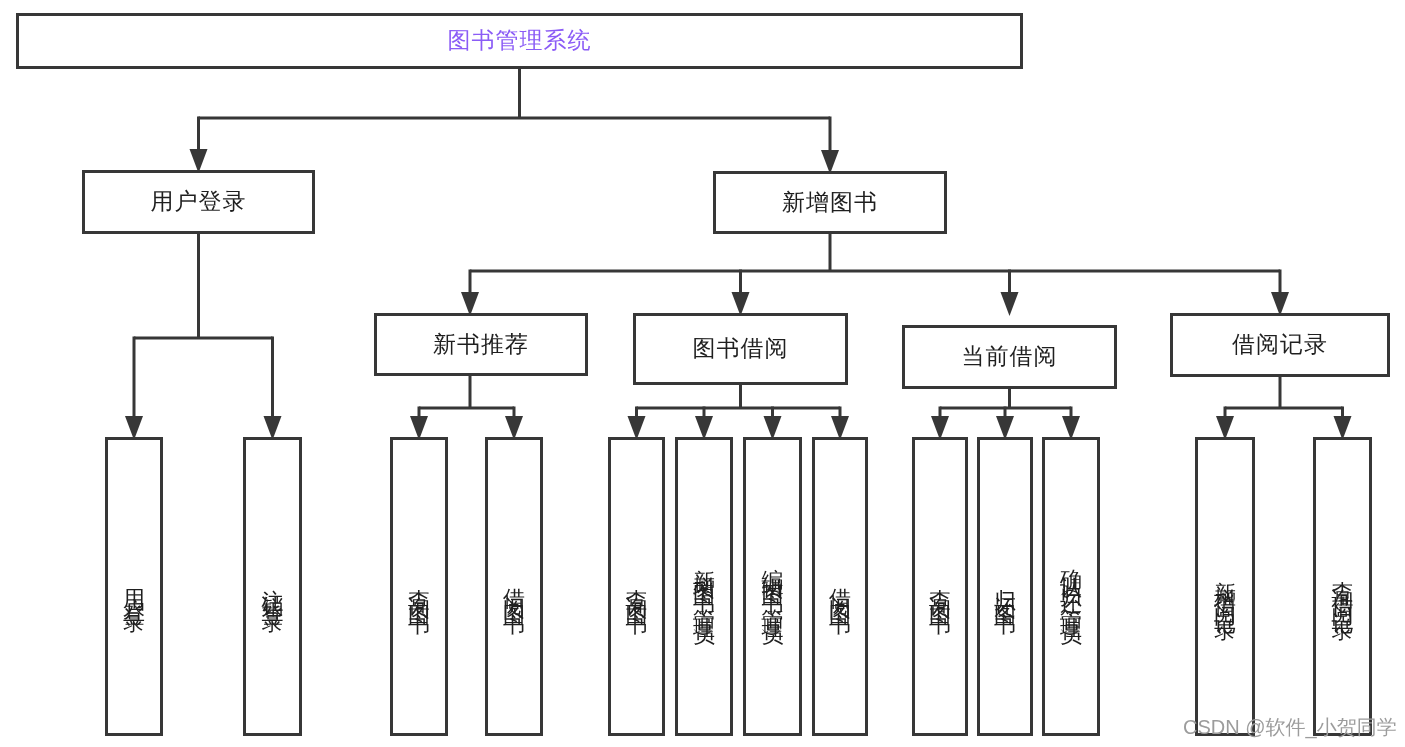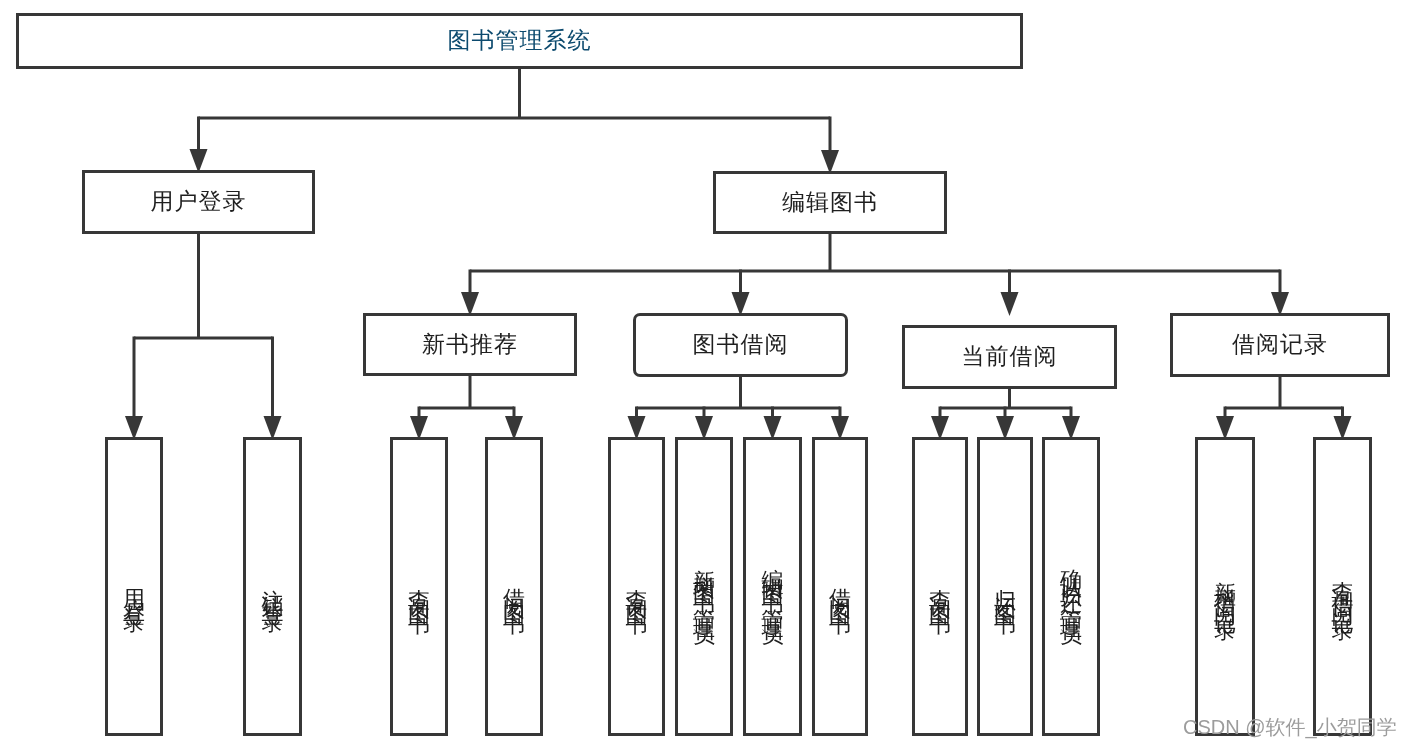--- a/index.html
+++ b/index.html
@@ -108,25 +108,25 @@
       <polygon points="1062,416 1080,416 1071,440" fill="#373737"></polygon>
       <path d="M 1280 375 V 408" fill="none" stroke="#373737" stroke-width="3"></path>
       <path d="M 1225 408 H 1342.5" fill="none" stroke="#373737" stroke-width="3"></path>
       <path d="M 1225 406.5 V 420" fill="none" stroke="#373737" stroke-width="3"></path>
       <polygon points="1216,416 1234,416 1225,440" fill="#373737"></polygon>
       <path d="M 1342.5 406.5 V 420" fill="none" stroke="#373737" stroke-width="3"></path>
       <polygon points="1333.5,416 1351.5,416 1342.5,440" fill="#373737"></polygon>
     </svg>
 
   <div class="watermark" style="left:1183px; top:714px;">CSDN @软件_小贺同学</div>
-<div class="node horizontal" style="left: 16px; top: 13px; width: 1007px; height: 56px; border-color: rgb(55, 55, 55); background: rgb(255, 255, 255); color: #0c4a6e;">图书管理系统</div>
+<div class="node horizontal" style="left: 16px; top: 13px; width: 1007px; height: 56px; border-color: rgb(55, 55, 55); background: rgb(255, 255, 255); color: #8b5cf6;">图书管理系统</div>
     <div class="node horizontal" style="left: 82px; top: 170px; width: 233px; height: 64px; border-color: rgb(55, 55, 55); background: rgb(255, 255, 255); color: rgb(31, 31, 31);">用户登录</div>
-    <div class="node horizontal" style="left: 713px; top: 171px; width: 234px; height: 63px; border-color: rgb(55, 55, 55); background: rgb(255, 255, 255); color: rgb(31, 31, 31);">编辑图书</div>
-    <div class="node horizontal" style="left: 363px; top: 313px; width: 214px; height: 63px; border-color: rgb(55, 55, 55); background: rgb(255, 255, 255); color: rgb(31, 31, 31);">新书推荐</div>
-    <div class="node horizontal" style="left: 633px; top: 313px; width: 215px; height: 64px; border-color: rgb(55, 55, 55); background: rgb(255, 255, 255); color: rgb(31, 31, 31); border-radius: 7px;">图书借阅</div>
+    <div class="node horizontal" style="left: 713px; top: 171px; width: 234px; height: 63px; border-color: rgb(55, 55, 55); background: rgb(255, 255, 255); color: rgb(31, 31, 31);">新增图书</div>
+    <div class="node horizontal" style="left: 374px; top: 313px; width: 214px; height: 63px; border-color: rgb(55, 55, 55); background: rgb(255, 255, 255); color: rgb(31, 31, 31);">新书推荐</div>
+    <div class="node horizontal" style="left: 633px; top: 313px; width: 215px; height: 72px; border-color: rgb(55, 55, 55); background: rgb(255, 255, 255); color: rgb(31, 31, 31);">图书借阅</div>
     <div class="node horizontal" style="left: 902px; top: 313px; width: 215px; height: 64px; border-color: rgb(55, 55, 55); background: rgb(255, 255, 255); color: rgb(31, 31, 31); margin-top: 12px;">当前借阅</div>
     <div class="node horizontal" style="left: 1170px; top: 313px; width: 220px; height: 64px; border-color: rgb(55, 55, 55); background: rgb(255, 255, 255); color: rgb(31, 31, 31);">借阅记录</div>
     <div class="node vertical" style="left: 105px; top: 437px; width: 58px; height: 299px; border-color: rgb(55, 55, 55); background: rgb(255, 255, 255); color: rgb(31, 31, 31);">用户登录</div>
     <div class="node vertical" style="left: 243px; top: 437px; width: 59px; height: 299px; border-color: rgb(55, 55, 55); background: rgb(255, 255, 255); color: rgb(31, 31, 31);">注销登录</div>
     <div class="node vertical" style="left: 390px; top: 437px; width: 58px; height: 299px; border-color: rgb(55, 55, 55); background: rgb(255, 255, 255); color: rgb(31, 31, 31);">查询图书</div>
     <div class="node vertical" style="left: 485px; top: 437px; width: 58px; height: 299px; border-color: rgb(55, 55, 55); background: rgb(255, 255, 255); color: rgb(31, 31, 31);">借阅图书</div>
     <div class="node vertical" style="left: 608px; top: 437px; width: 57px; height: 299px; border-color: rgb(55, 55, 55); background: rgb(255, 255, 255); color: rgb(31, 31, 31);">查询图书</div>
     <div class="node vertical" style="left: 675px; top: 437px; width: 58px; height: 299px; border-color: rgb(55, 55, 55); background: rgb(255, 255, 255); color: rgb(31, 31, 31);">新增图书（管理员）</div>
     <div class="node vertical" style="left: 743px; top: 437px; width: 59px; height: 299px; border-color: rgb(55, 55, 55); background: rgb(255, 255, 255); color: rgb(31, 31, 31);">编辑图书（管理员）</div>
     <div class="node vertical" style="left: 812px; top: 437px; width: 56px; height: 299px; border-color: rgb(55, 55, 55); background: rgb(255, 255, 255); color: rgb(31, 31, 31);">借阅图书</div>

